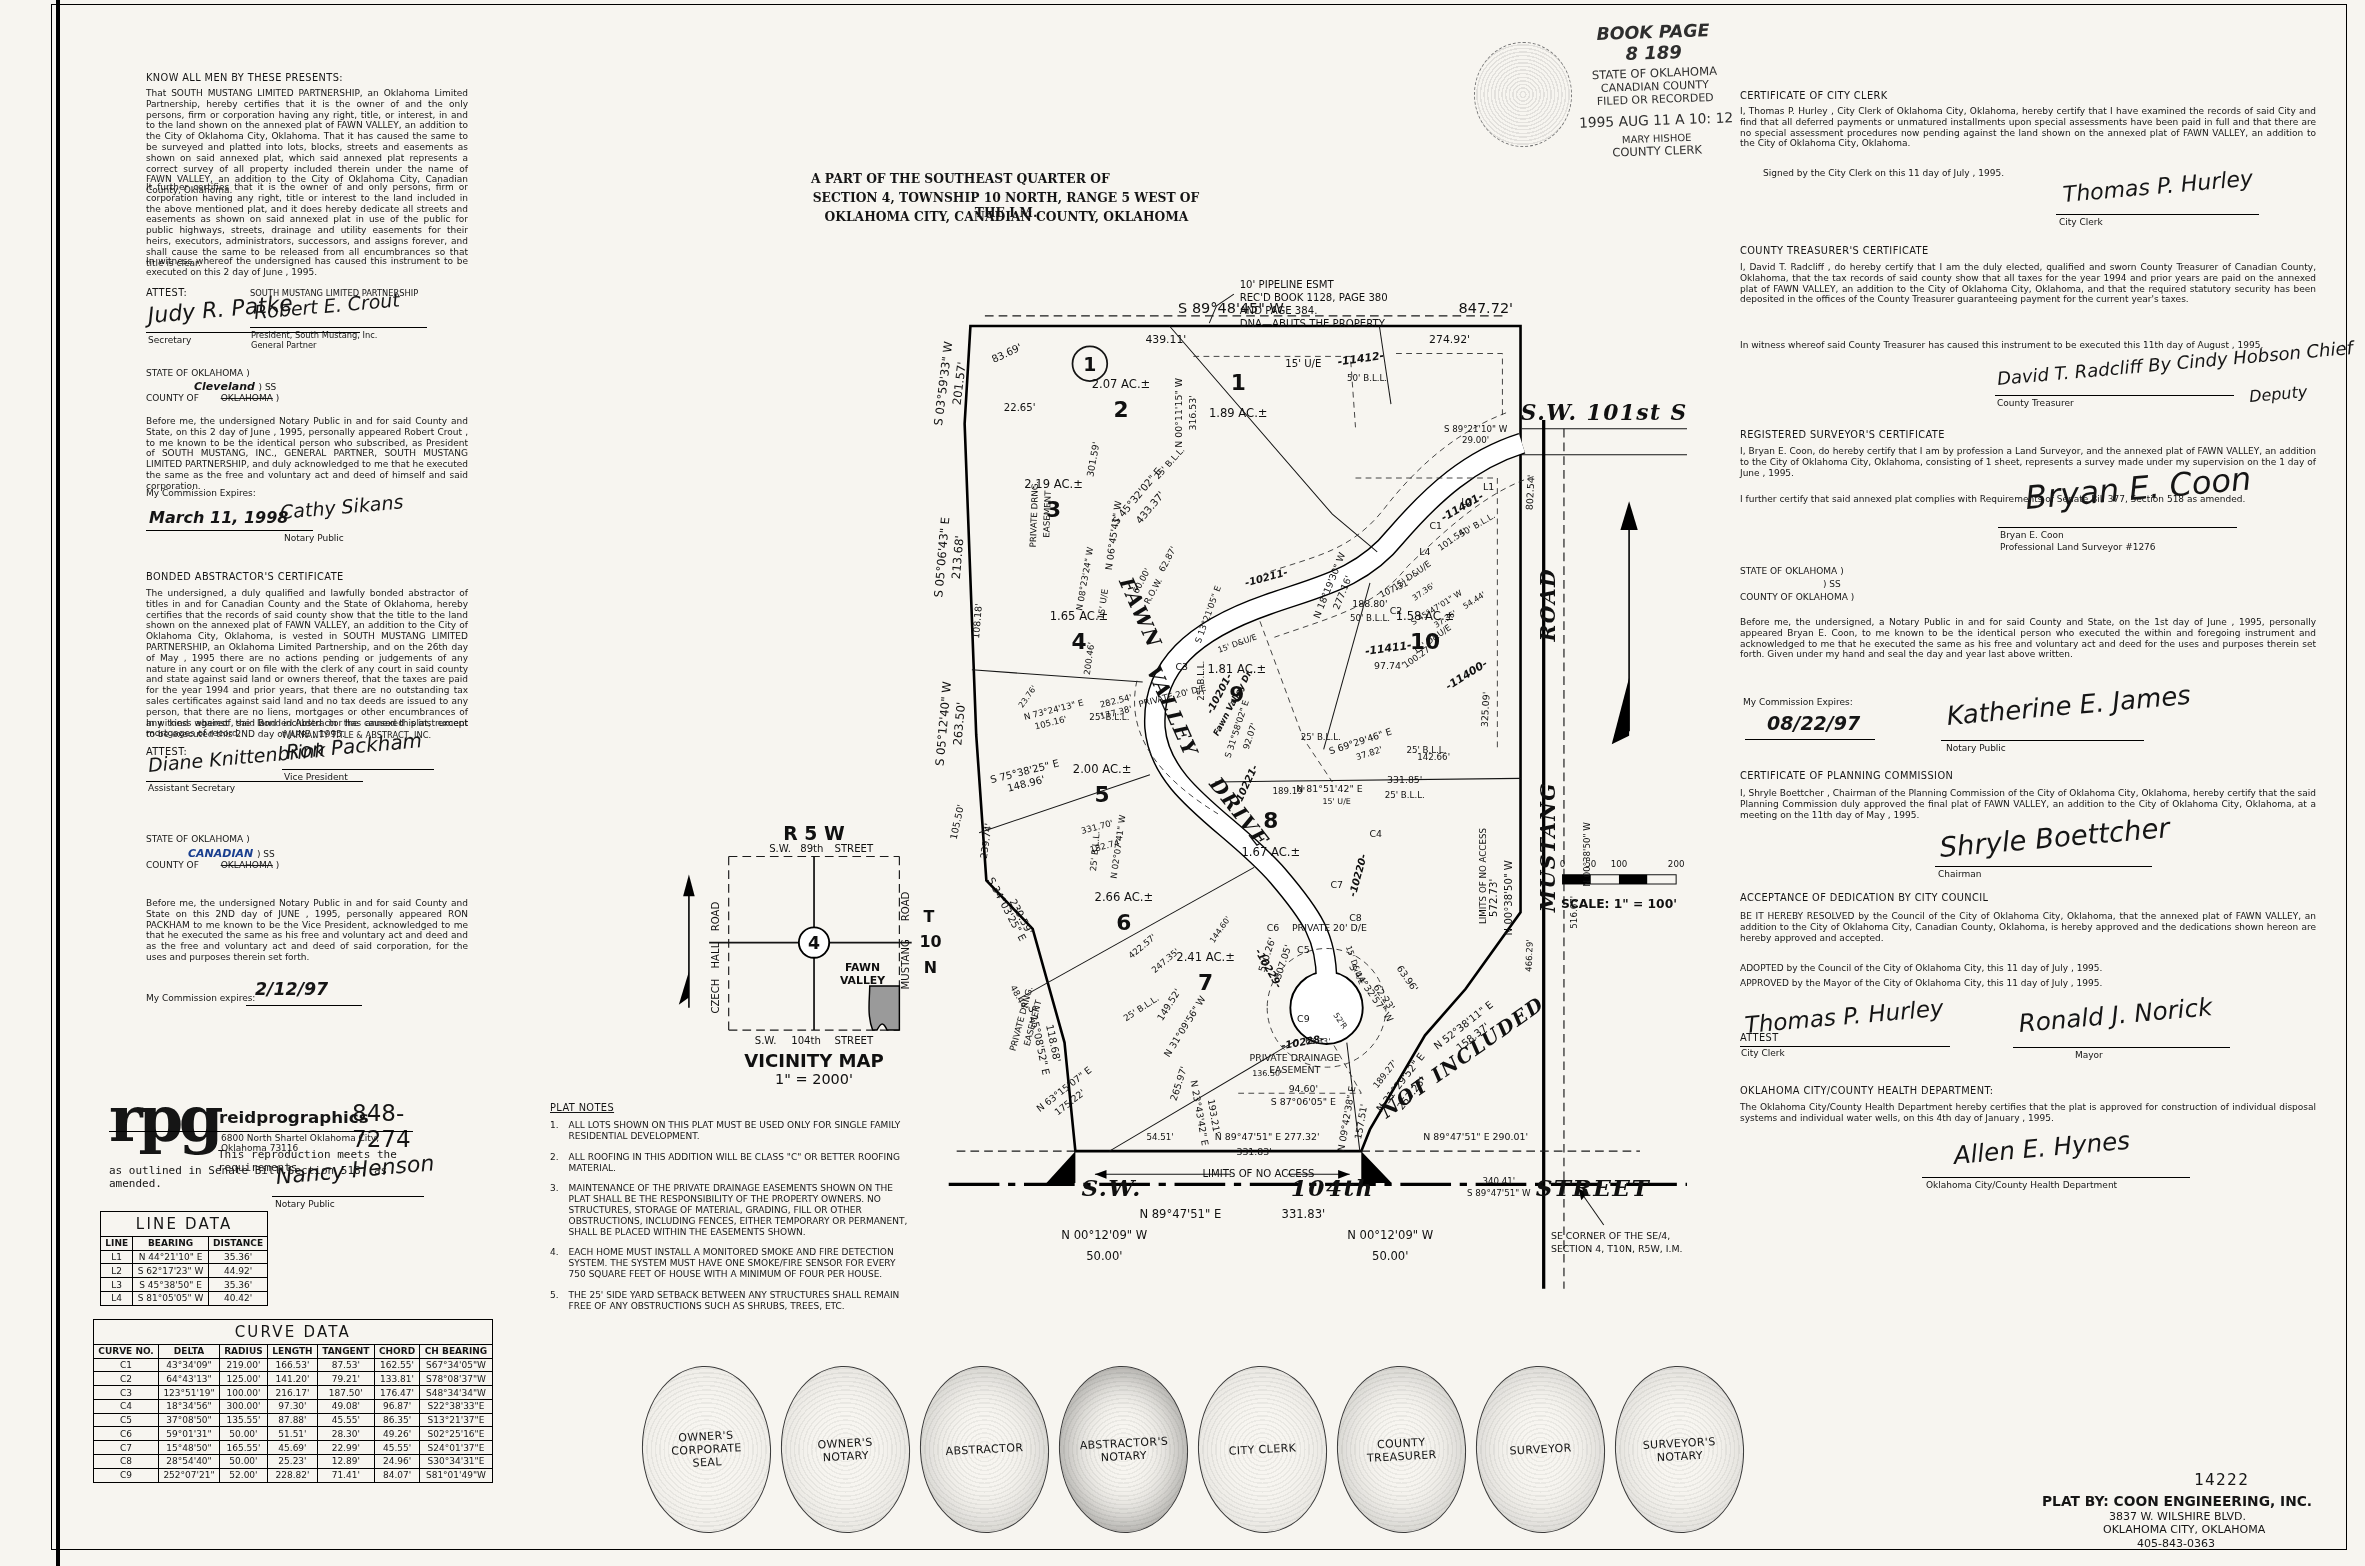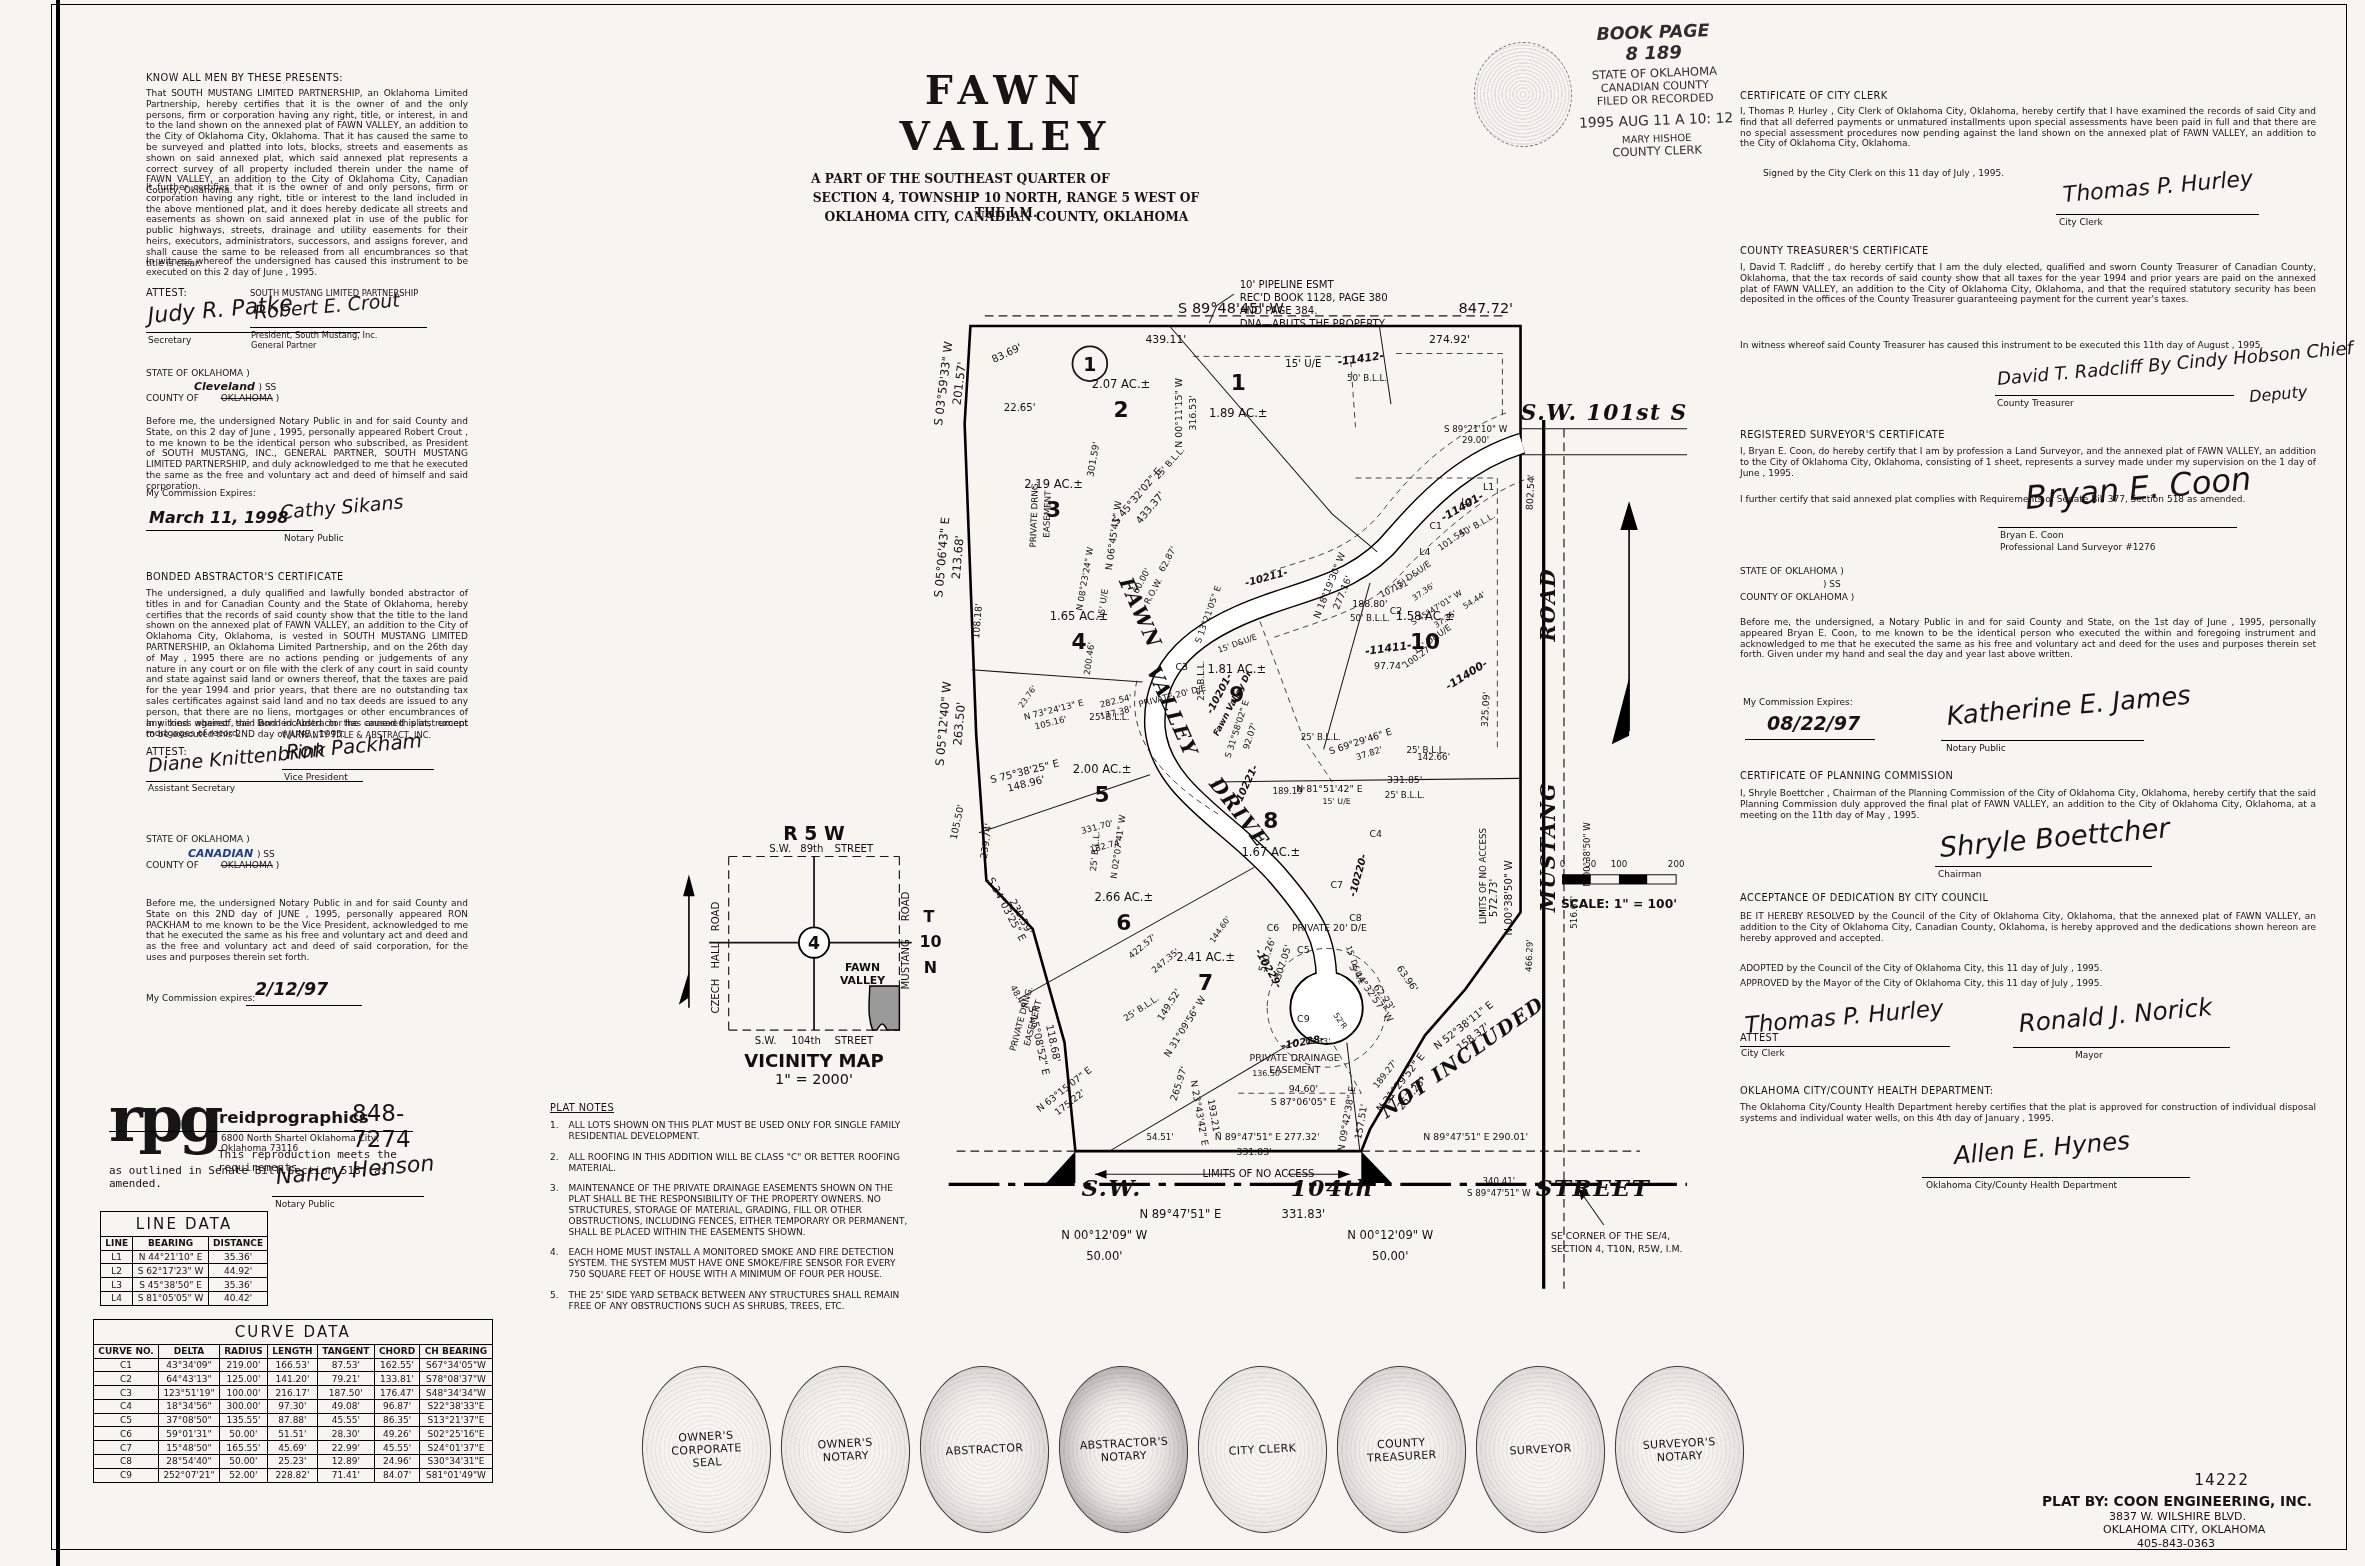--- a/index.html
+++ b/index.html
@@ -47,21 +47,20 @@
   .border-frame{position:absolute;left:51px;top:4.3px;width:2294px;height:1544px;border:1.8px solid #000;}
   .leftbar{position:absolute;left:56px;top:0;width:4.3px;height:1567px;background:#000;}
 </style>
 </head>
 <body>
 
 <div id="sheet">
   <div class="border-frame"></div>
   <div class="leftbar"></div>
 
-  <div class="abs serifT" style="left:854px;top:67px;width:304px;text-align:center;font-size:39px;letter-spacing:7.2px;font-weight:bold;">FAWN  VALLEY</div>
   <div class="abs serifT" style="left:811px;top:171px;width:391px;text-align:left;font-size:12.3px;font-weight:bold;">A PART OF THE SOUTHEAST QUARTER OF</div>
   <div class="abs serifT" style="left:796px;top:190px;width:420px;text-align:center;font-size:12.3px;font-weight:bold;">SECTION 4, TOWNSHIP 10 NORTH, RANGE 5 WEST OF THE I.M.</div>
   <div class="abs serifT" style="left:811px;top:209px;width:391px;text-align:center;font-size:12.3px;font-weight:bold;">OKLAHOMA CITY, CANADIAN COUNTY, OKLAHOMA</div>
 
   <div class="abs stampTxt" style="left:1557px;top:22px;width:196px;text-align:center;">
     <div class="hand" style="font-size:17.4px;">BOOK   PAGE</div>
     <div class="hand" style="font-size:18px;">8       189</div>
     <div style="font-size:11.6px;margin-top:2.9px;">STATE OF OKLAHOMA</div>
     <div style="font-size:11px;">CANADIAN COUNTY</div>
     <div style="font-size:11px;">FILED OR RECORDED</div>

